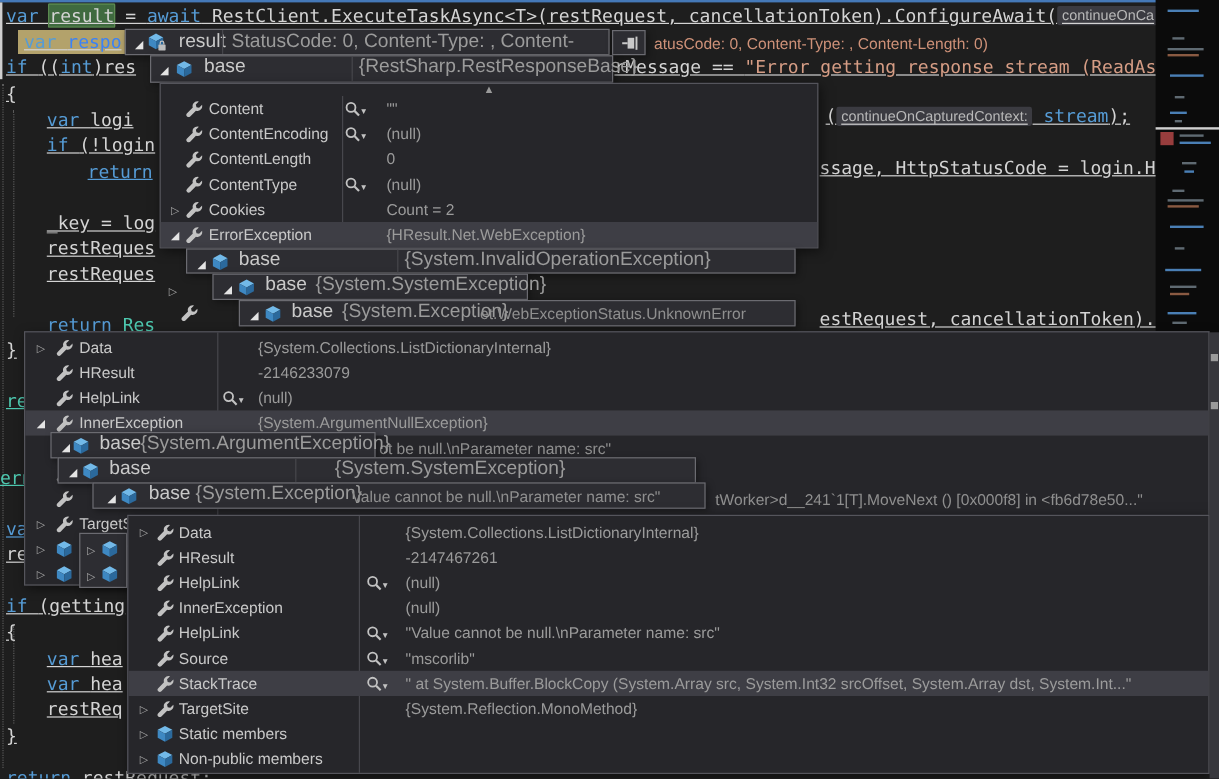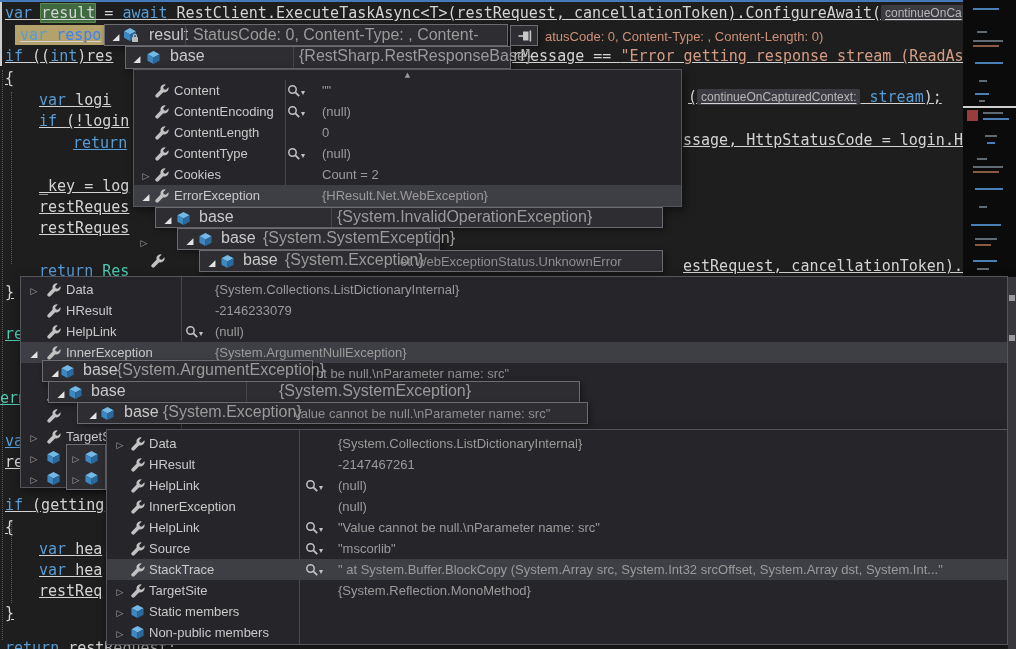--- a/index.html
+++ b/index.html
@@ -330,20 +330,21 @@
       </div>
       <div class="row">
         <span class="arr c"></span>
         <svg class="ic">
             <use href="#sym-cube"></use>
           </svg>
         <span class="lbl">Non-public members</span>
       </div>
     </div>
     <span class="ghost" style="left:295px;top:86px;">ot be null.\nParameter name: src"</span>
+    <span class="ghost" style="left:575px;top:129px;">tWorker&gt;d__241`1[T].MoveNext () [0x000f8] in &lt;fb6d78e50..."</span>
   </div>
 
   <div class="nbox" style="left:66px;top:444px;width:40px;height:46px;z-index:6;">
     <span class="arr c" style="left:2px;top:2px;"></span>
     <svg class="ic" style="left:17px;top:5px;">
         <use href="#sym-cube"></use>
       </svg>
     <span class="arr c" style="left:2px;top:23px;"></span>
     <svg class="ic" style="left:17px;top:26px;">
         <use href="#sym-cube"></use>

